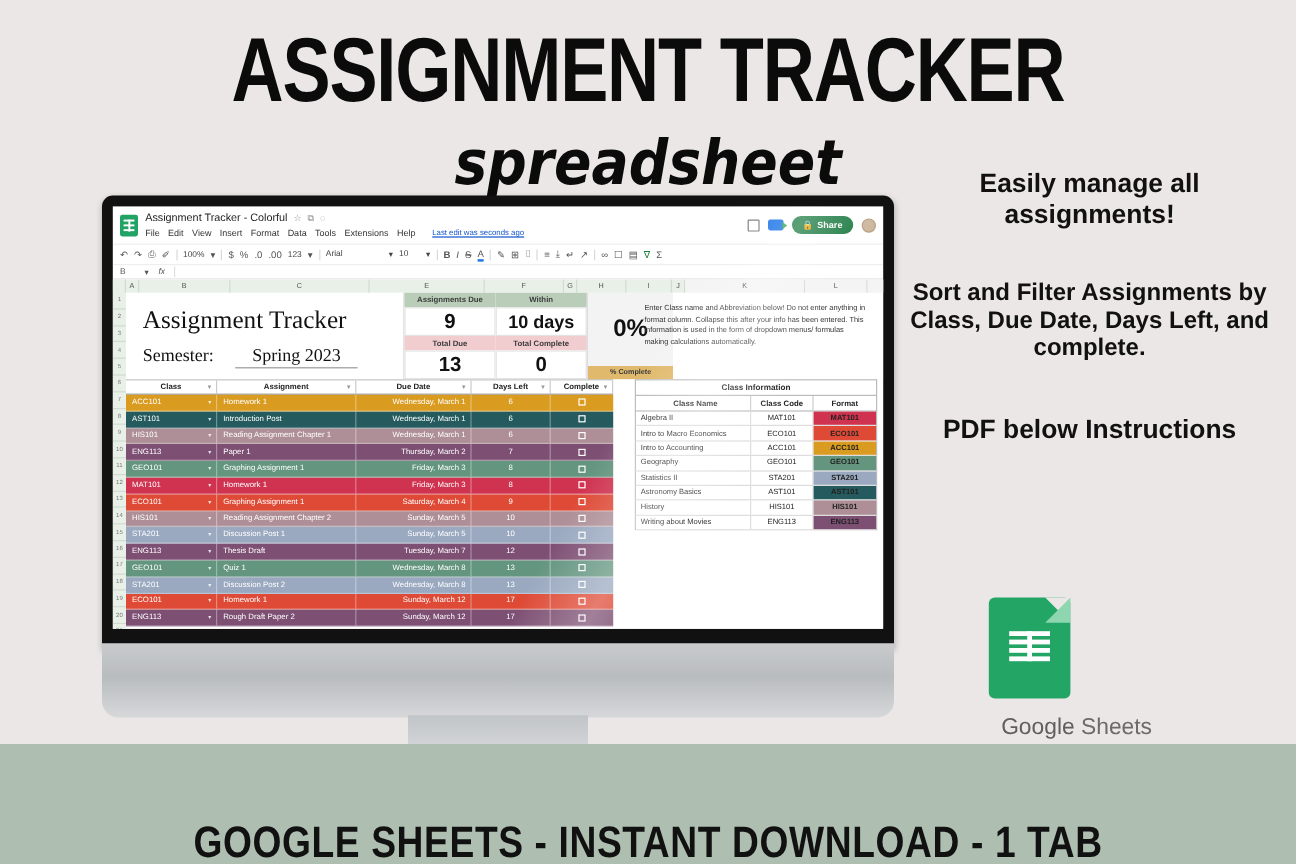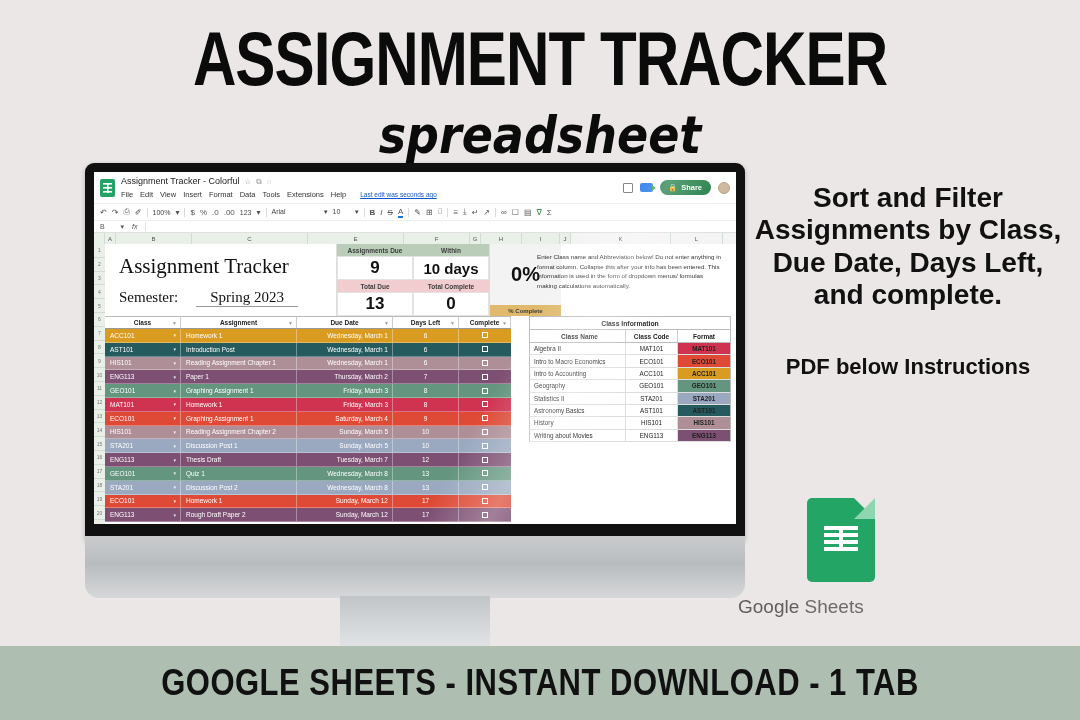--- a/index.html
+++ b/index.html
@@ -181,25 +181,25 @@
   .ci-row { display: flex; border-left: 1px solid #bbb; border-right: 1px solid #bbb; border-bottom: 1px solid #ddd; }
   .ci-row div { font-size: 6.3px; color: #222; padding: 2.2px 0; border-right: 1px solid #ddd; }
   .ci-name { width: 96px; padding-left: 4px !important; }
   .ci-code { width: 52px; text-align: center; }
   .ci-fmt { width: 52px; text-align: center; color: #fff; font-weight: 700; border-right: none !important; }
 
   
   .copy { position: absolute; left: 748px; top: 140px; width: 320px; text-align: center; color: #111; }
   .copy .blk { font-weight: 700; line-height: 1.16; }
   .c1 { font-size: 22px; }
-  .c2 { font-size: 28px; margin-top: 42px; }
+  .c2 { font-size: 20px; margin-top: 42px; }
   .c3 { font-size: 22px; margin-top: 42px; }
 
   
-  .gsheets-logo { position: absolute; left: 738px; top: 498px; width: 205px; text-align: left; }
+  .gsheets-logo { position: absolute; left: 755px; top: 498px; width: 205px; text-align: right; }
   .gsl-icon {
     width: 68px; height: 84px; margin: 0 auto; background: #23a566;
     border-radius: 5px; position: relative;
   }
   .gsl-icon:before {
     content: ""; position: absolute; right: 0; top: 0;
     border-top: 21px solid #ebe7e6; border-left: 21px solid transparent;
   }
   .gsl-icon:after {
     content: ""; position: absolute; right: 0; top: 0;
@@ -212,22 +212,22 @@
       linear-gradient(#fff,#fff) 0 7px/34px 4px no-repeat,
       linear-gradient(#fff,#fff) 0 14px/34px 4px no-repeat,
       linear-gradient(#fff,#fff) 0 21px/34px 4px no-repeat,
       linear-gradient(#fff,#fff) 15px 0/4px 25px no-repeat;
   }
   .gsl-text { margin-top: 14px; font-size: 19px; color: #6b6b6b; }
   .gsl-text b { font-weight: 400; color: #5f5f5f; }
 
   
   .footer {
-    position: absolute; left: 0; bottom: 0; width: 1080px; height: 74px;
-    background: #aebfb2; display: flex; align-items: center; justify-content: center;
+    position: absolute; left: 0; bottom: 0; width: 1080px; height: 100px;
+    background: #aebfb2; display: flex; align-items: flex-end; justify-content: center;
   }
   .footer-text {
     font-weight: 700; font-size: 31px; color: #111; letter-spacing: .5px;
     transform: scaleY(1.18); font-family: "Liberation Sans", sans-serif;
   }
 </style>
 </head>
 <body>
 
 <div class="hero">
@@ -664,20 +664,21 @@
       </div>
 
       <div class="screen-glare"></div>
     </div>
   </div>
   <div class="stand-neck"></div>
   <div class="stand-foot"></div>
 </div>
 
 <div class="copy">
+  <div class="blk c1">Easily manage all assignments!</div>
   <div class="blk c2">Sort and Filter Assignments by Class, Due Date, Days Left, and complete.</div>
   <div class="blk c3">PDF below Instructions</div>
 </div>
 
 <div class="gsheets-logo">
   <div class="gsl-icon">
     <div class="gsl-table"></div>
   </div>
   <div class="gsl-text">
     <b>Google</b>

